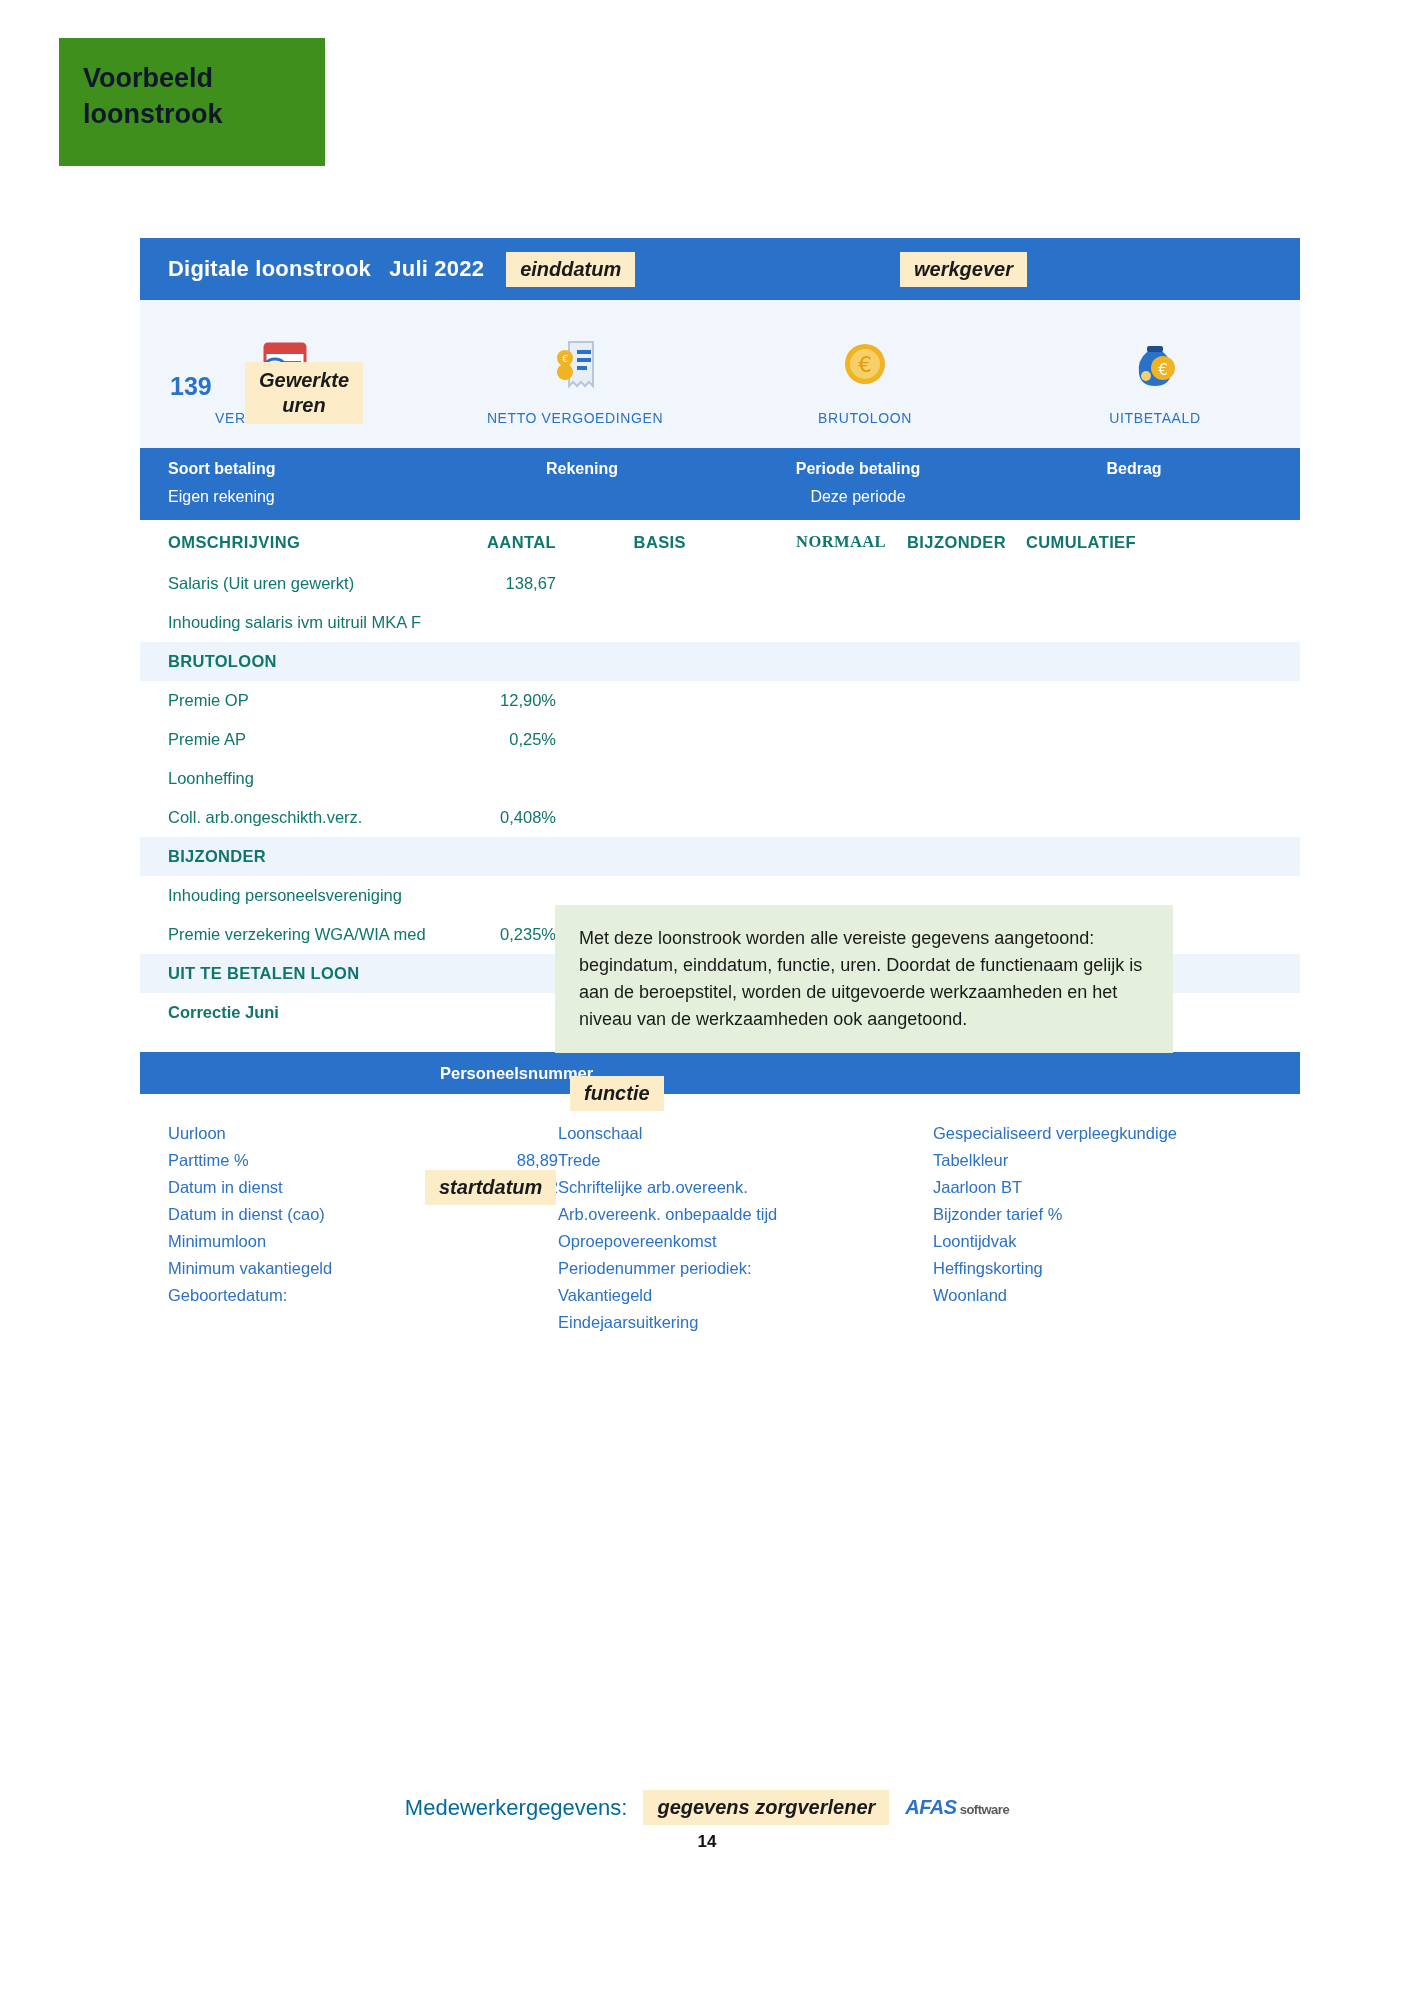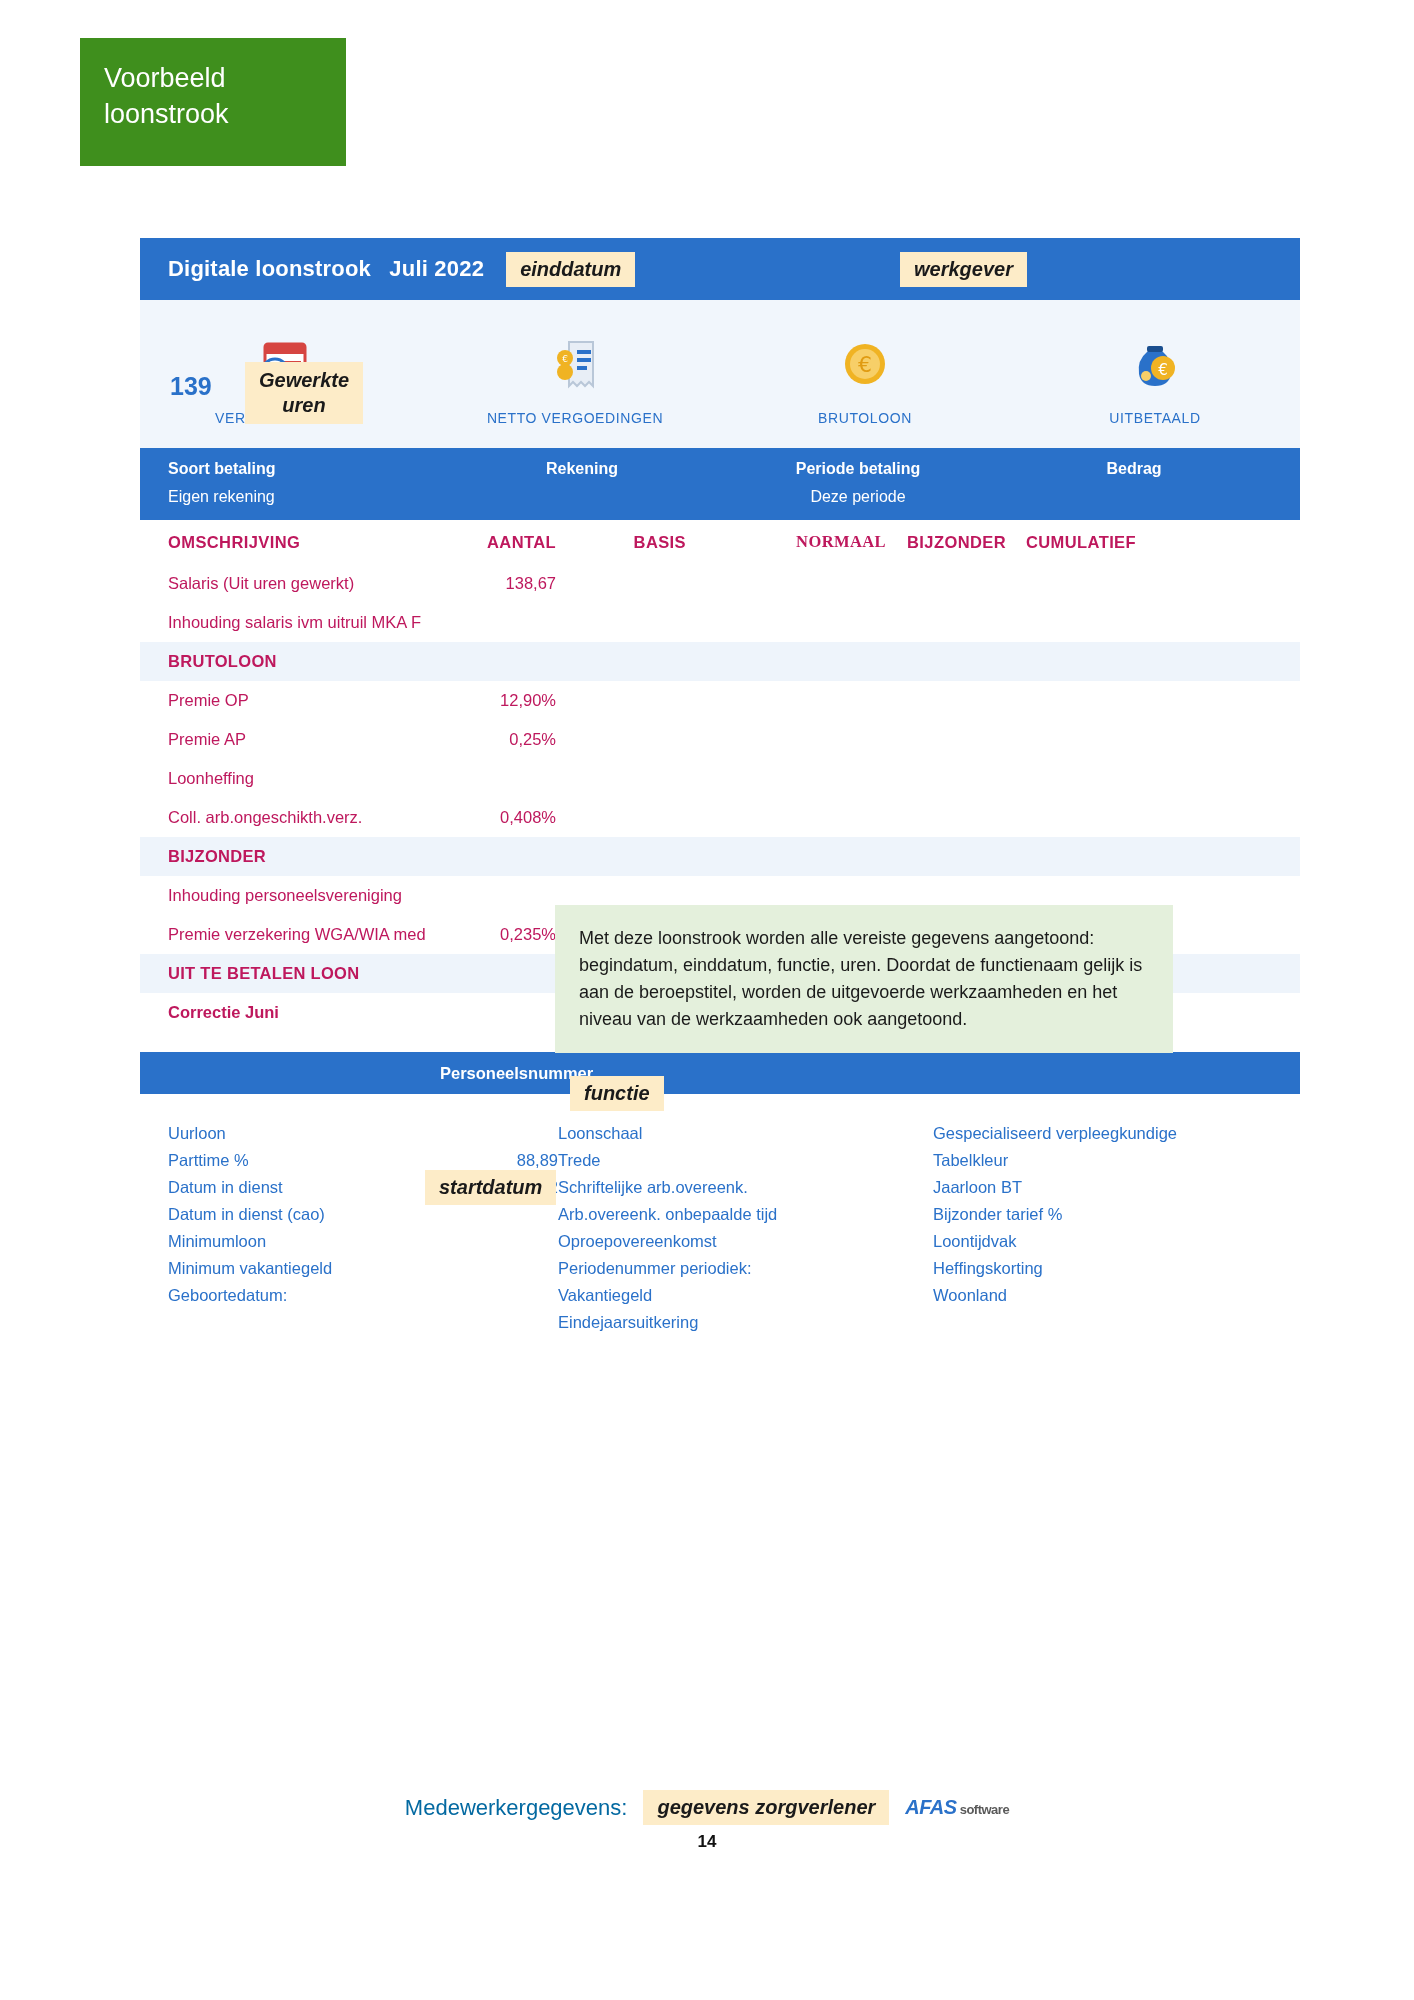--- a/index.html
+++ b/index.html
@@ -12,28 +12,28 @@
     position: relative;
     width: 1414px;
     height: 2000px;
     background: #ffffff;
     overflow: hidden;
   }
 
   
   .corner-banner {
     position: absolute;
-    left: 80px; top: 38px;
+    left: 59px; top: 38px;
     width: 266px; height: 128px;
     background: #3f8f1d;
-    color: #ffffff;
+    color: #0f172a;
     padding: 22px 24px;
     font-size: 27px;
     line-height: 1.35;
-    font-weight: 400;
+    font-weight: 700;
   }
 
   
   .slip {
     position: absolute;
     left: 140px; top: 238px;
     width: 1160px;
   }
 
   
@@ -130,21 +130,21 @@
 
   
   .detail { padding: 0; }
   .detail .cols {
     display: grid;
     grid-template-columns: 300px 120px 130px 200px 120px 130px 110px;
     align-items: center;
   }
   .detail .row {
     height: 39px;
-    color: #be185d;
+    color: #0f766e;
     font-size: 16.5px;
   }
   .detail .row.head {
     font-weight: bold;
     letter-spacing: .4px;
     height: 44px;
   }
   .detail .row.section {
     background: #eef4fb;
     font-weight: bold;

